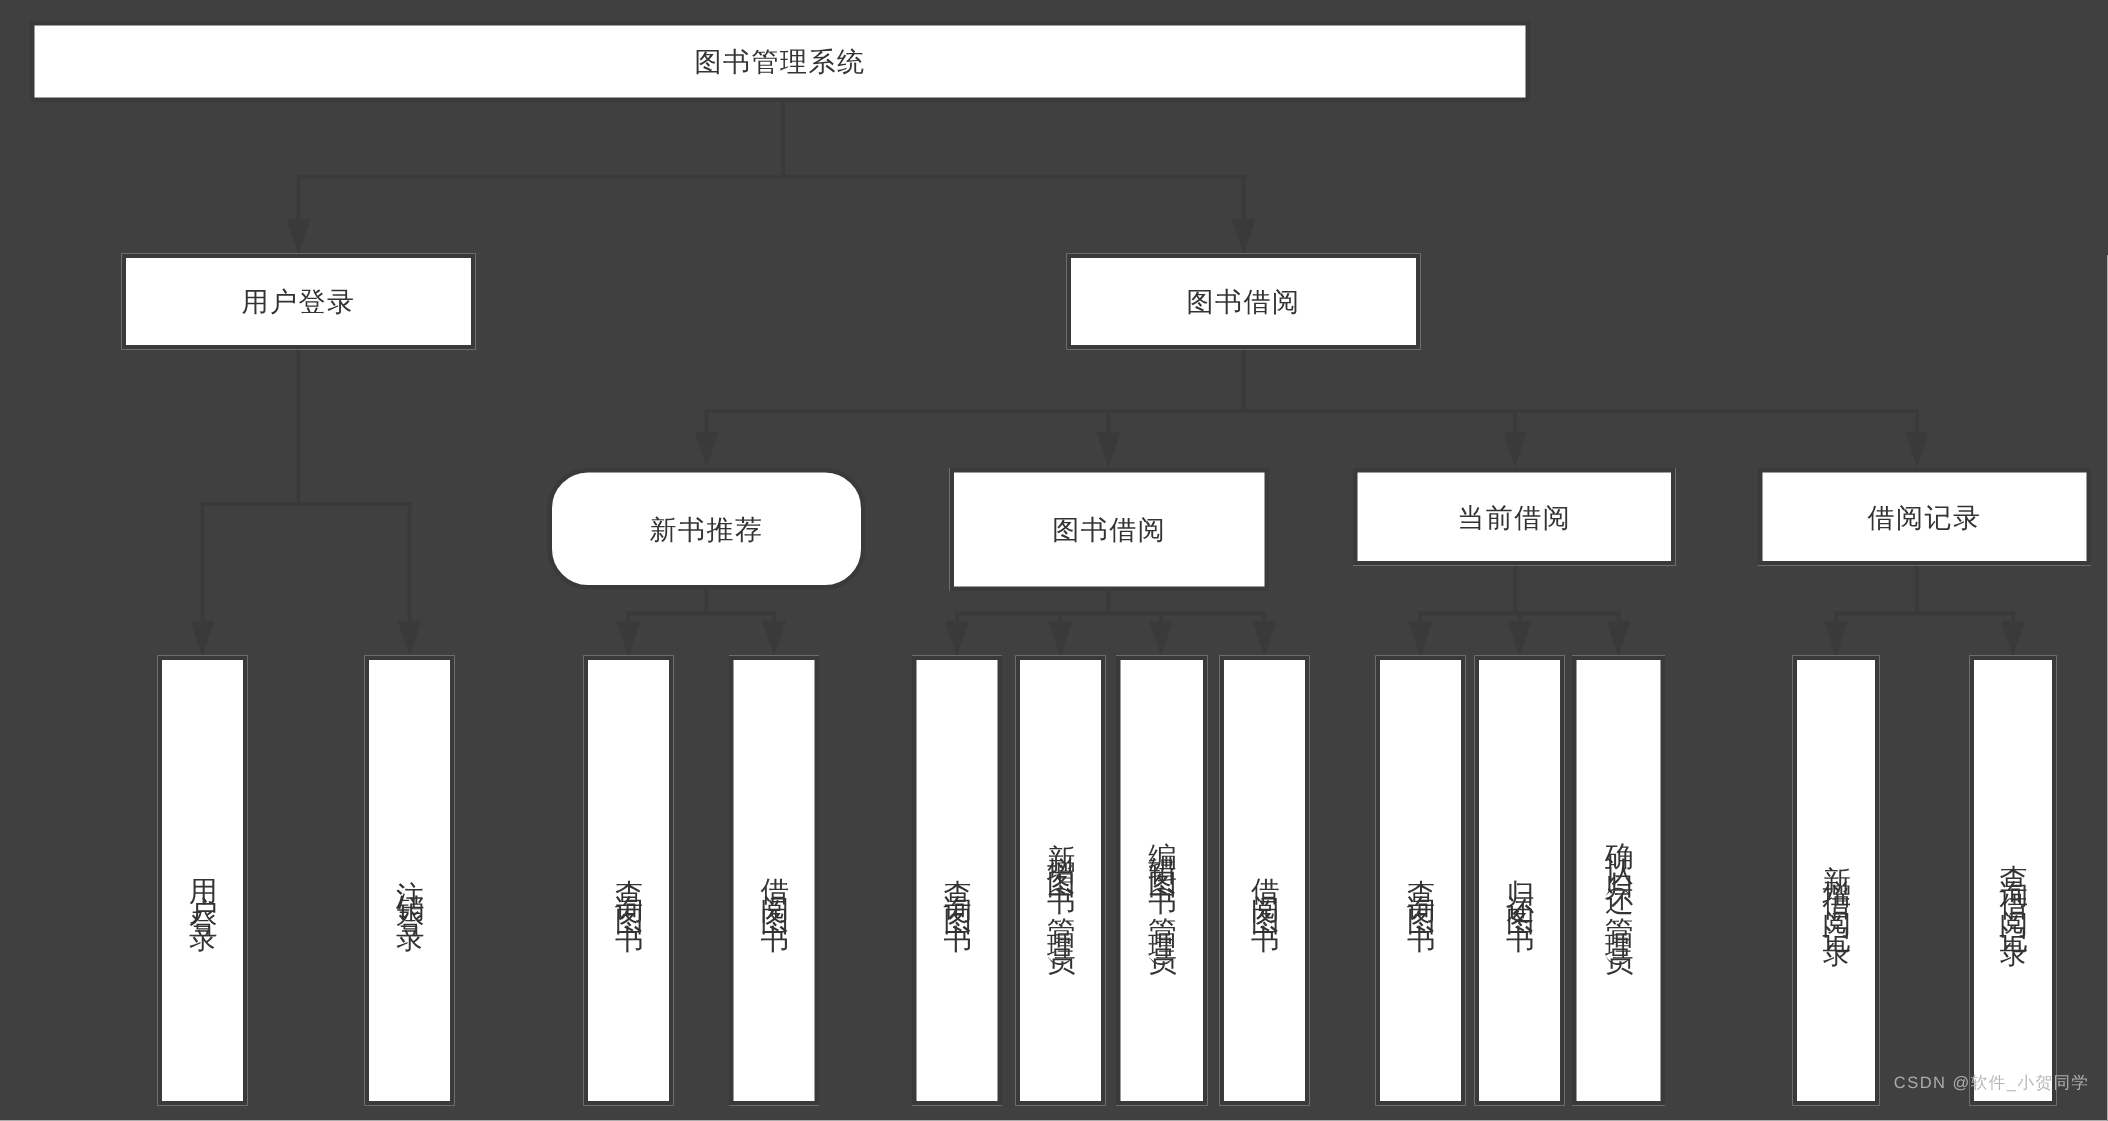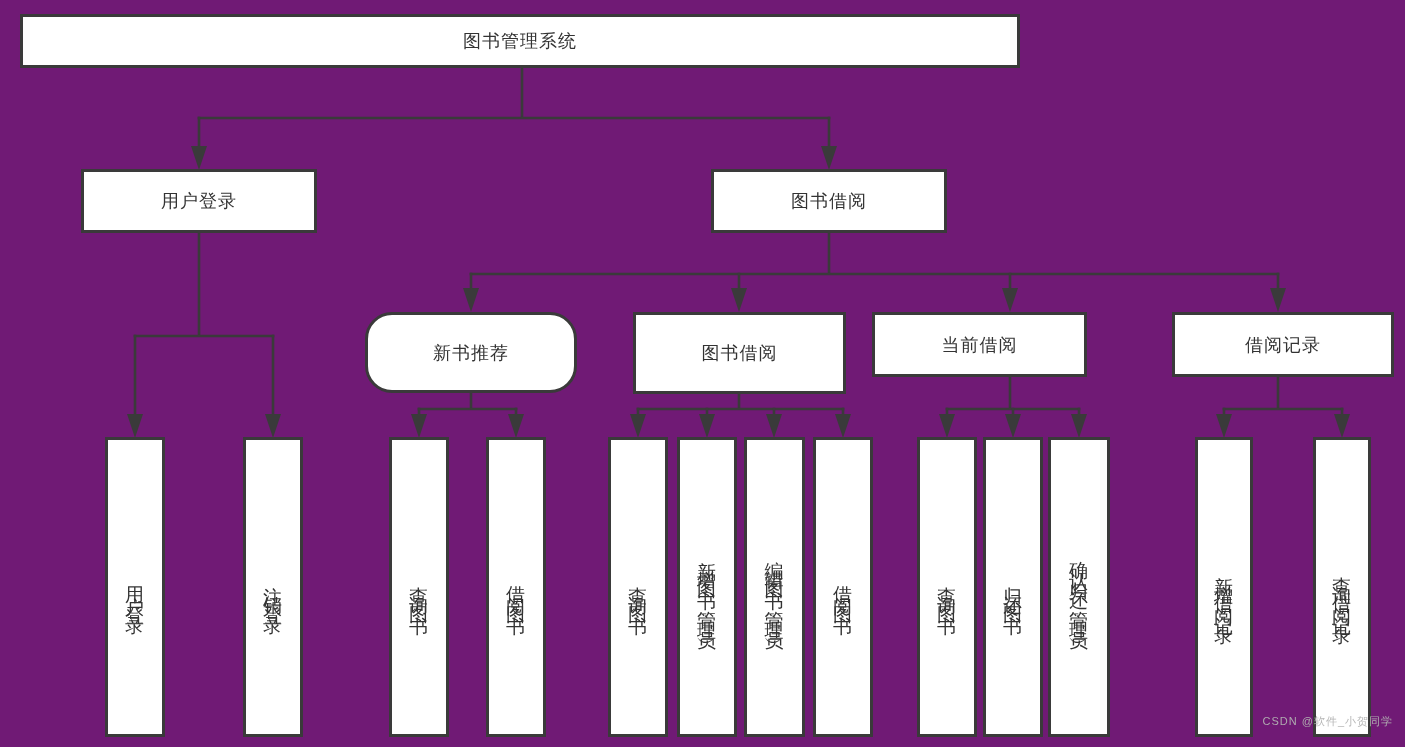--- a/index.html
+++ b/index.html
@@ -1,19 +1,19 @@
 <!DOCTYPE html>
 <html><head>
 <meta charset="utf-8">
 <style>
   html,body{margin:0;padding:0;background:#ffffff;}
   #canvas{
     position:relative;
     width:1405px;height:747px;
-    background:#701a75;
+    background:#404040;
     font-family:"Liberation Sans","DejaVu Sans",sans-serif;
     overflow:hidden;
     text-align:right;
   }
   #edges{position:absolute;left:0;top:0;width:1405px;height:747px;}
   .node{
     position:absolute;
     box-sizing:border-box;
     border:3px solid #3a3a3a;
     background:#ffffff;
@@ -120,21 +120,21 @@
     </g>
   </svg>
 
   <div class="node" style="left:20px;top:14px;width:1000px;height:54px;">图书管理系统</div>
 
   <div class="node" style="left:81px;top:169px;width:236px;height:64px;">用户登录</div>
   <div class="node" style="left:711px;top:169px;width:236px;height:64px;">图书借阅</div>
 
   <div class="node" style="left:365px;top:312px;width:212px;height:81px;border-radius:27px;">新书推荐</div>
   <div class="node" style="left:633px;top:312px;width:213px;height:82px;">图书借阅</div>
-  <div class="node" style="left:872px;top:312px;width:215px;height:65px;">当前借阅</div>
+  <div class="node" style="left:902px;top:312px;width:215px;height:65px;">当前借阅</div>
   <div class="node" style="left:1172px;top:312px;width:222px;height:65px;">借阅记录</div>
 
   <div class="node leaf" style="left:105px;top:437px;width:60px;height:300px;">用户登录</div>
   <div class="node leaf" style="left:243px;top:437px;width:60px;height:300px;">注销登录</div>
 
   <div class="node leaf" style="left:389px;top:437px;width:60px;height:300px;">查询图书</div>
   <div class="node leaf" style="left:486px;top:437px;width:60px;height:300px;">借阅图书</div>
 
   <div class="node leaf" style="left:608px;top:437px;width:60px;height:300px;">查询图书</div>
   <div class="node leaf" style="left:677px;top:437px;width:60px;height:300px;">新增图书（管理员）</div>

